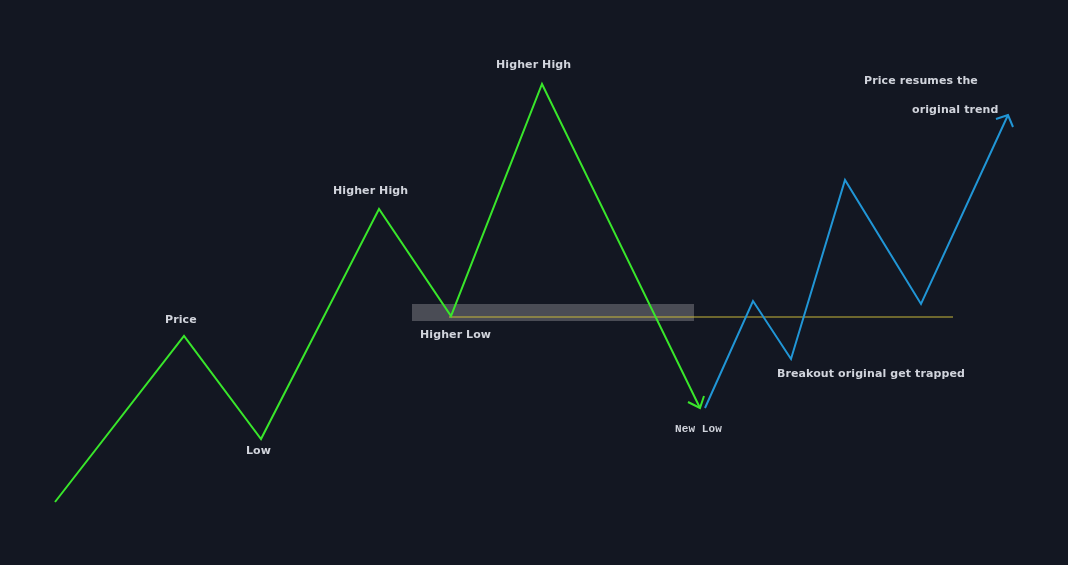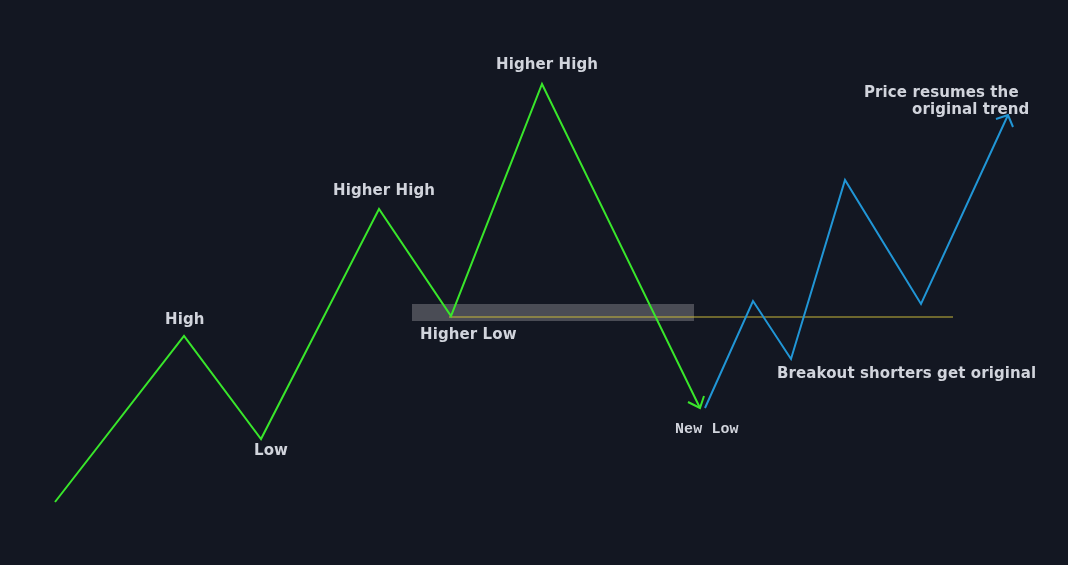--- a/index.html
+++ b/index.html
@@ -1,32 +1,32 @@
 <!DOCTYPE html>
 <html><head>
 <meta charset="utf-8">
 <style>
   html,body{margin:0;padding:0;}
   body{width:1068px;height:565px;background:#131722;overflow:hidden;position:relative;font-family:"DejaVu Sans","Liberation Sans",sans-serif;}
   svg{position:absolute;left:0;top:0;}
-  .lbl{position:absolute;color:#d1d4dc;font-size:15px;font-weight:600;line-height:17px;white-space:nowrap;letter-spacing:0.1px;}
+  .lbl{position:absolute;color:#d1d4dc;font-size:11px;font-weight:600;line-height:17px;white-space:nowrap;letter-spacing:0.1px;}
 </style>
 </head>
 <body>
 
 <svg width="1068" height="565" viewBox="0 0 1068 565">
   <rect x="412" y="304" width="282" height="17" fill="#4a4c55"></rect>
   <line x1="449" y1="317" x2="953" y2="317" stroke="#c8b83a" stroke-width="1.2"></line>
   <polyline id="green-path" fill="none" stroke="#39e62b" stroke-width="2" stroke-linejoin="miter" points="55,502 184,336 261,439 379,209 451,316 542,84 700,408"></polyline>
   <polyline points="688,402 700,408 704,396" fill="none" stroke="#39e62b" stroke-width="2"></polyline>
   <polyline id="blue-path" fill="none" stroke="#2196d6" stroke-width="2" points="705,408 753,301 791,359 845,180 921,304 1008,115"></polyline>
   <polyline points="996,119 1008,115 1013,127" fill="none" stroke="#2196d6" stroke-width="2"></polyline>
 </svg>
 
-<div class="lbl" style="left:165px;top:311px;">High</div>
-<div class="lbl" style="left:254px;top:442px;">Low</div>
+<div class="lbl" style="left:165px;top:311px;">Price</div>
+<div class="lbl" style="left:246px;top:442px;">Low</div>
 <div class="lbl" style="left:333px;top:182px;">Higher High</div>
 <div class="lbl" style="left:496px;top:56px;">Higher High</div>
 <div class="lbl" style="left:420px;top:326px;">Higher Low</div>
 <div class="lbl" style="left:675px;top:421px;font-family:Liberation Mono, monospace;">New Low</div>
-<div class="lbl" style="left:777px;top:365px;">Breakout shorters get original</div>
-<div class="lbl" style="left:864px;top:84px;">Price resumes the</div>
+<div class="lbl" style="left:777px;top:365px;">Breakout original get trapped</div>
+<div class="lbl" style="left:864px;top:72px;">Price resumes the</div>
 <div class="lbl" style="left:912px;top:101px;">original trend</div>
 
 </body></html>

